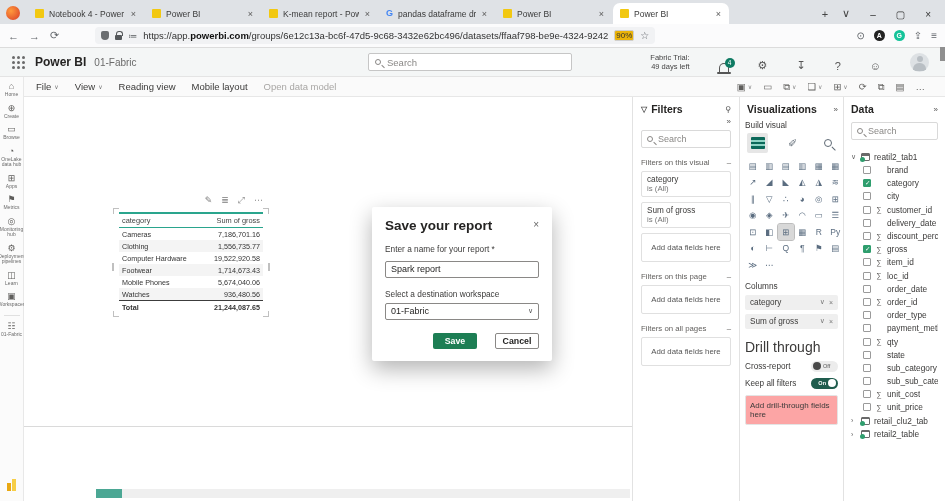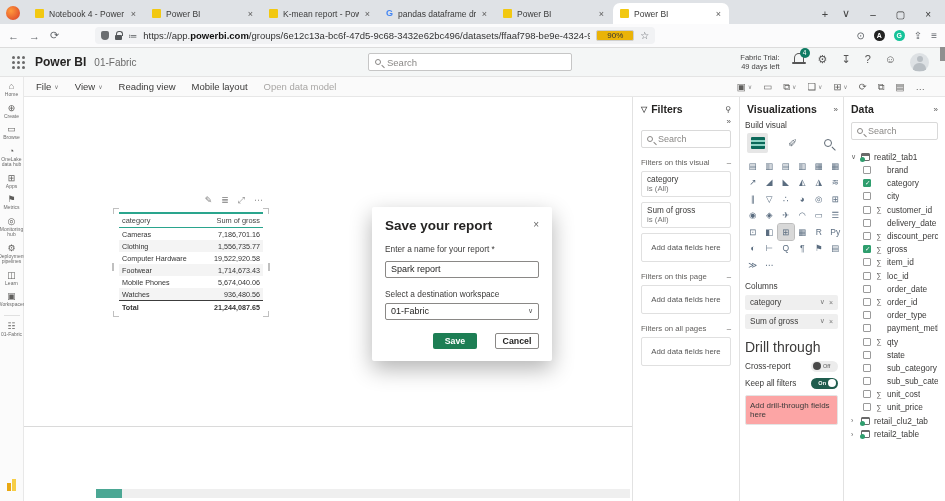--- a/index.html
+++ b/index.html
@@ -24,39 +24,39 @@
   .urlbar{display:flex;align-items:center;height:24px;background:#fbfbfc;border-bottom:1px solid #dcdcdc;padding:0 8px;gap:10px;}
   .navic{color:#5f6368;font-size:11px;}
   .addr{display:flex;align-items:center;flex:1;max-width:560px;height:17px;margin-left:26px;
         background:#f1f2f4;border-radius:4px;padding:0 6px;gap:6px;}
   .shield{width:8px;height:9px;background:#6a6d70;border-radius:2px 2px 4px 4px;}
   .lock{width:7px;height:5px;background:#55585b;border-radius:1px;position:relative;margin-top:3px;}
   .lock:before{content:'';position:absolute;top:-4px;left:1px;width:5px;height:4px;border:1.2px solid #55585b;border-bottom:none;border-radius:3px 3px 0 0;}
   .perm{color:#55585b;font-size:9px;}
   .urltxt{flex:1;font-size:9.5px;color:#333;white-space:nowrap;overflow:hidden;}
   .urltxt b{color:#111;}
-  .zoombadge{font-size:8px;background:#eab308;border:1px solid #cfcfcf;border-radius:2px;padding:0 10px;color:#333;}
+  .zoombadge{font-size:8px;background:#eab308;border:1px solid #cfcfcf;border-radius:2px;padding:0 1px;color:#333;}
   .star{color:#5f6368;font-size:10px;}
   .extic{display:flex;align-items:center;gap:9px;margin-left:auto;}
   .circA{width:11px;height:11px;border-radius:50%;background:#222;color:#fff;font-size:7px;font-weight:bold;
          display:flex;align-items:center;justify-content:center;}
   .circG{width:11px;height:11px;border-radius:50%;background:#15c39a;color:#fff;font-size:7px;font-weight:bold;
          display:flex;align-items:center;justify-content:center;}
   .gray{color:#5f6368;font-size:10px;}
   
   .pbihead{display:flex;align-items:center;height:29px;background:#f4f6f6;border-bottom:1px solid #e4e4e4;padding:0 10px;position:relative;}
   .waffle{display:grid;grid-template-columns:repeat(3,3px);grid-gap:2px;margin:0 10px 0 2px;}
   .waffle i{width:3px;height:3px;background:#6a6a6a;border-radius:50%;}
   .brand{font-size:12px;font-weight:bold;color:#252423;margin-right:8px;}
   .wsname{font-size:10px;color:#6a6a6a;}
   .gsearch{position:absolute;left:368px;width:204px;height:18px;border:1px solid #c6c6c6;border-radius:2px;
            background:#fff;display:flex;align-items:center;padding:0 6px;gap:6px;color:#8a8886;font-size:9.5px;}
   .mag{width:6px;height:6px;border:1.2px solid #8a8886;border-radius:50%;position:relative;flex:0 0 auto;}
   .mag:after{content:'';position:absolute;width:4px;height:1.2px;background:#8a8886;transform:rotate(45deg);left:5px;top:6px;}
-  .headright{display:flex;align-items:flex-start;gap:14px;margin-left:auto;padding-right:6px;}
+  .headright{display:flex;align-items:flex-end;gap:29px;margin-left:auto;padding-right:6px;}
   .trial{font-size:7.5px;color:#444;text-align:right;line-height:1.25;}
   .bellwrap{position:relative;}
   .bell{width:10px;height:9px;border:1.3px solid #555;border-bottom:none;border-radius:5px 5px 0 0;position:relative;}
   .bell:after{content:'';position:absolute;left:-3px;bottom:-2px;width:14px;height:2px;background:#555;border-radius:1px;}
   .badge{position:absolute;top:-5px;right:-6px;min-width:10px;height:10px;border-radius:5px;background:#0f7b63;color:#fff;
          font-size:6.5px;display:flex;align-items:center;justify-content:center;padding:0 2px;}
   .hic{color:#555;font-size:11px;}
   .avatar{width:19px;height:19px;border-radius:50%;background:#dde1e4;position:relative;overflow:hidden;}
   .avatar:before{content:'';position:absolute;top:3px;left:6.5px;width:6px;height:6px;border-radius:50%;background:#b9bfc4;}
   .avatar:after{content:'';position:absolute;top:10px;left:3px;width:13px;height:8px;border-radius:6px 6px 0 0;background:#b9bfc4;}

